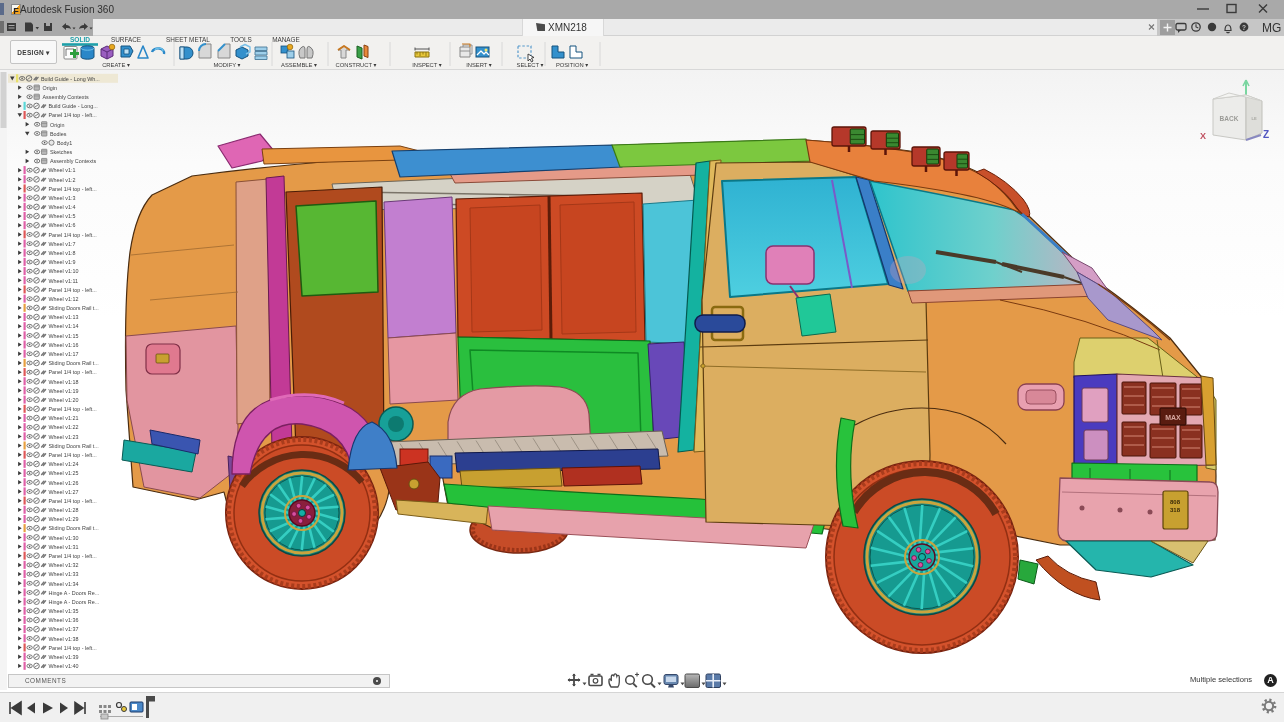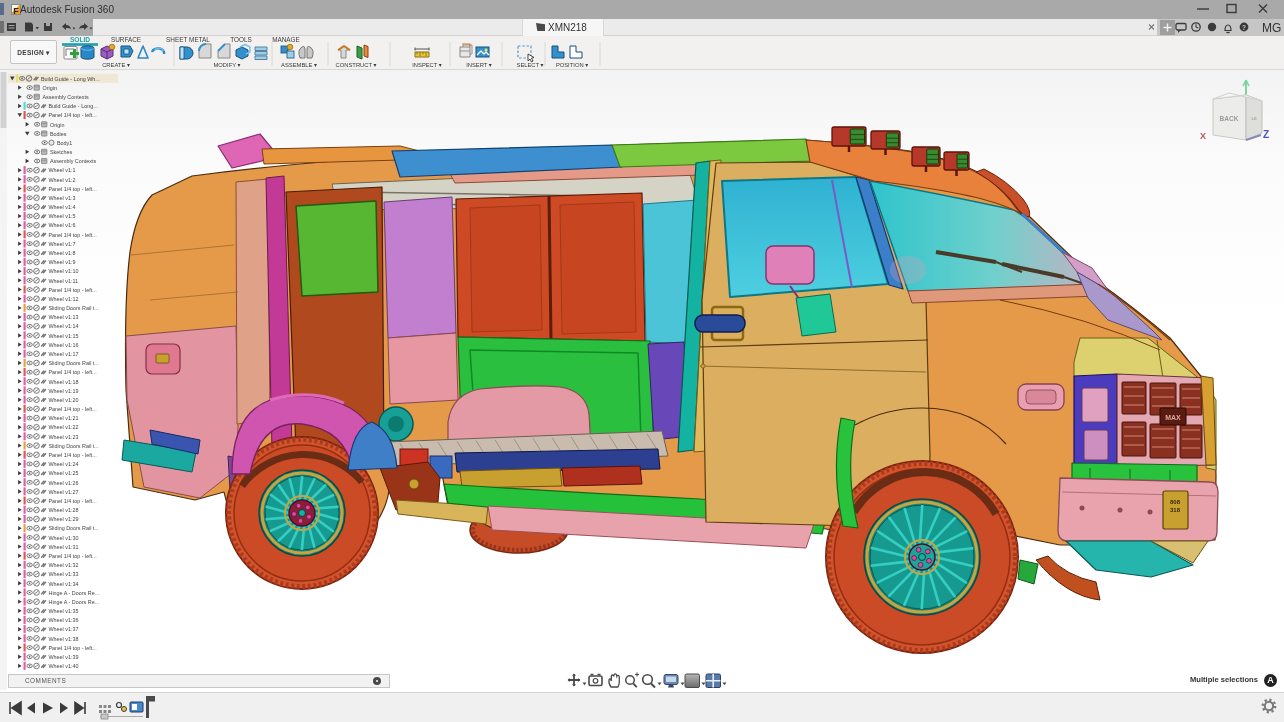--- a/index.html
+++ b/index.html
@@ -10,21 +10,21 @@
 #menuleft{left:0;top:19px;width:93px;height:17px;background:#a9a9a9;z-index:11}
 #menuright{left:1157px;top:19px;width:127px;height:17px;background:#c6c6c6;z-index:11}
 #toolbar{left:0;top:36px;width:1284px;height:34px;background:#f2f1ef;border-bottom:1px solid #d8d8d8;z-index:10}
 #designbtn{left:10px;top:40px;width:47px;height:24px;background:#f8f8f8;border:1px solid #c4c4c4;border-radius:2px;z-index:12;font-size:6.5px;font-weight:bold;color:#3a3a3a;text-align:center;line-height:24px;letter-spacing:0.3px}
 #canvas{left:0;top:70px;width:1284px;height:622px;background:linear-gradient(#f3f3f3,#fbfbfb 15%,#ffffff 40%);z-index:1}
 #mainsvg{left:0;top:0;width:1284px;height:722px;z-index:3}
 #comments{left:8px;top:674px;width:382px;height:14px;background:#f2f2f2;border:1px solid #c6c6c6;z-index:6}
 #comtxt{left:25px;top:677px;font-size:6.4px;color:#555;letter-spacing:0.5px;z-index:7}
 #comdot{left:373px;top:677px;width:8px;height:8px;border-radius:50%;background:#4a4a4a;z-index:7}
 #comdot::after{content:"";position:absolute;left:3px;top:3px;width:2px;height:2px;border-radius:50%;background:#fff}
-#multisel{left:1190px;top:675px;font-size:7.6px;font-weight:bold;color:#333;z-index:6}
+#multisel{left:1190px;top:675px;font-size:7.6px;font-weight:normal;color:#333;z-index:6}
 #abadge{left:1264px;top:674px;width:13px;height:13px;border-radius:50%;background:#222;z-index:6;color:#fff;font-size:9px;font-weight:bold;text-align:center;line-height:13px}
 #timeline{left:0;top:692px;width:1284px;height:30px;background:#f0f0f0;border-top:1px solid #d5d5d5;z-index:10}
 #tabname{left:548px;top:22px;font-size:10px;color:#333;z-index:12}
 #tabhl{left:522px;top:19px;width:82px;height:17px;background:#f6f6f6;border-left:1px solid #d8d8d8;border-right:1px solid #d8d8d8;z-index:11}
 #tabicon{left:536px;top:23px;width:9px;height:8px;background:#4a4a4a;z-index:12;clip-path:polygon(0 0,100% 15%,100% 100%,15% 100%)}
 svg{display:block}
 </style></head><body>
 <div class="abs" id="titlebar"></div>
 <div class="abs" style="left:0;top:3px;width:4px;height:12px;background:#5a6a8a;z-index:12"></div>
 <div class="abs" style="left:0;top:21px;width:4px;height:12px;background:#6f6f6f;z-index:12"></div>

